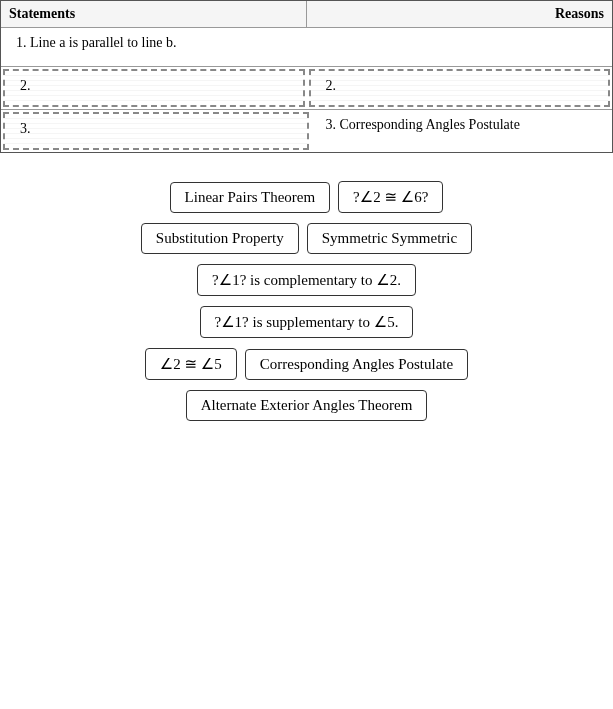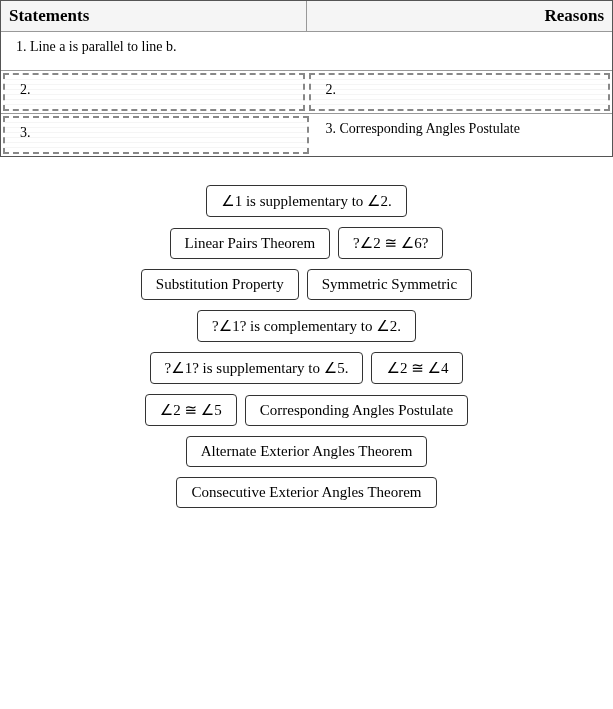--- a/index.html
+++ b/index.html
@@ -38,21 +38,21 @@
 
     .header-row {
       display: flex;
       border-bottom: 1px solid #999;
       background: #f5f5f5;
     }
     .header-cell {
       flex: 1;
       padding: 5px 8px;
       font-weight: bold;
-      font-size: 17px;
+      font-size: 14px;
       border-right: 1px solid #999;
     }
     .header-cell:last-child { border-right: none; text-align: right; }
 
     .table-wrapper {
       border: 1px solid #555;
       margin: 0 0 18px 0;
     }
     .table-row-outer {
       display: flex;
@@ -107,25 +107,20 @@
         <span>3.</span>
       </div>
       <div class="table-cell">3. Corresponding Angles Postulate</div>
     </div>
 
   </div>
 </div>
 
 <div class="drag-area">
 
-  <div class="drag-row">
-    <div class="drag-box">
-      <span>∠1 is supplementary to ∠2.</span>
-    </div>
-  </div>
 
   <div class="drag-row">
     <div class="drag-box">
       <span>Linear Pairs Theorem</span>
     </div>
     <div class="drag-box">
       <span>?∠2 ≅ ∠6?</span>
     </div>
   </div>
 
@@ -141,39 +136,31 @@
   <div class="drag-row">
     <div class="drag-box">
       <span>?∠1? is complementary to ∠2.</span>
     </div>
   </div>
 
   <div class="drag-row">
     <div class="drag-box">
       <span>?∠1? is supplementary to ∠5.</span>
     </div>
-    <div class="drag-box">
-      <span>∠2 ≅ ∠4</span>
-    </div>
   </div>
 
   <div class="drag-row">
     <div class="drag-box">
       <span>∠2 ≅ ∠5</span>
     </div>
     <div class="drag-box">
       <span>Corresponding Angles Postulate</span>
     </div>
   </div>
 
   <div class="drag-row">
     <div class="drag-box">
       <span>Alternate Exterior Angles Theorem</span>
     </div>
   </div>
 
-  <div class="drag-row">
-    <div class="drag-box">
-      <span>Consecutive Exterior Angles Theorem</span>
-    </div>
-  </div>
 
 </div>
 
 </body></html>

